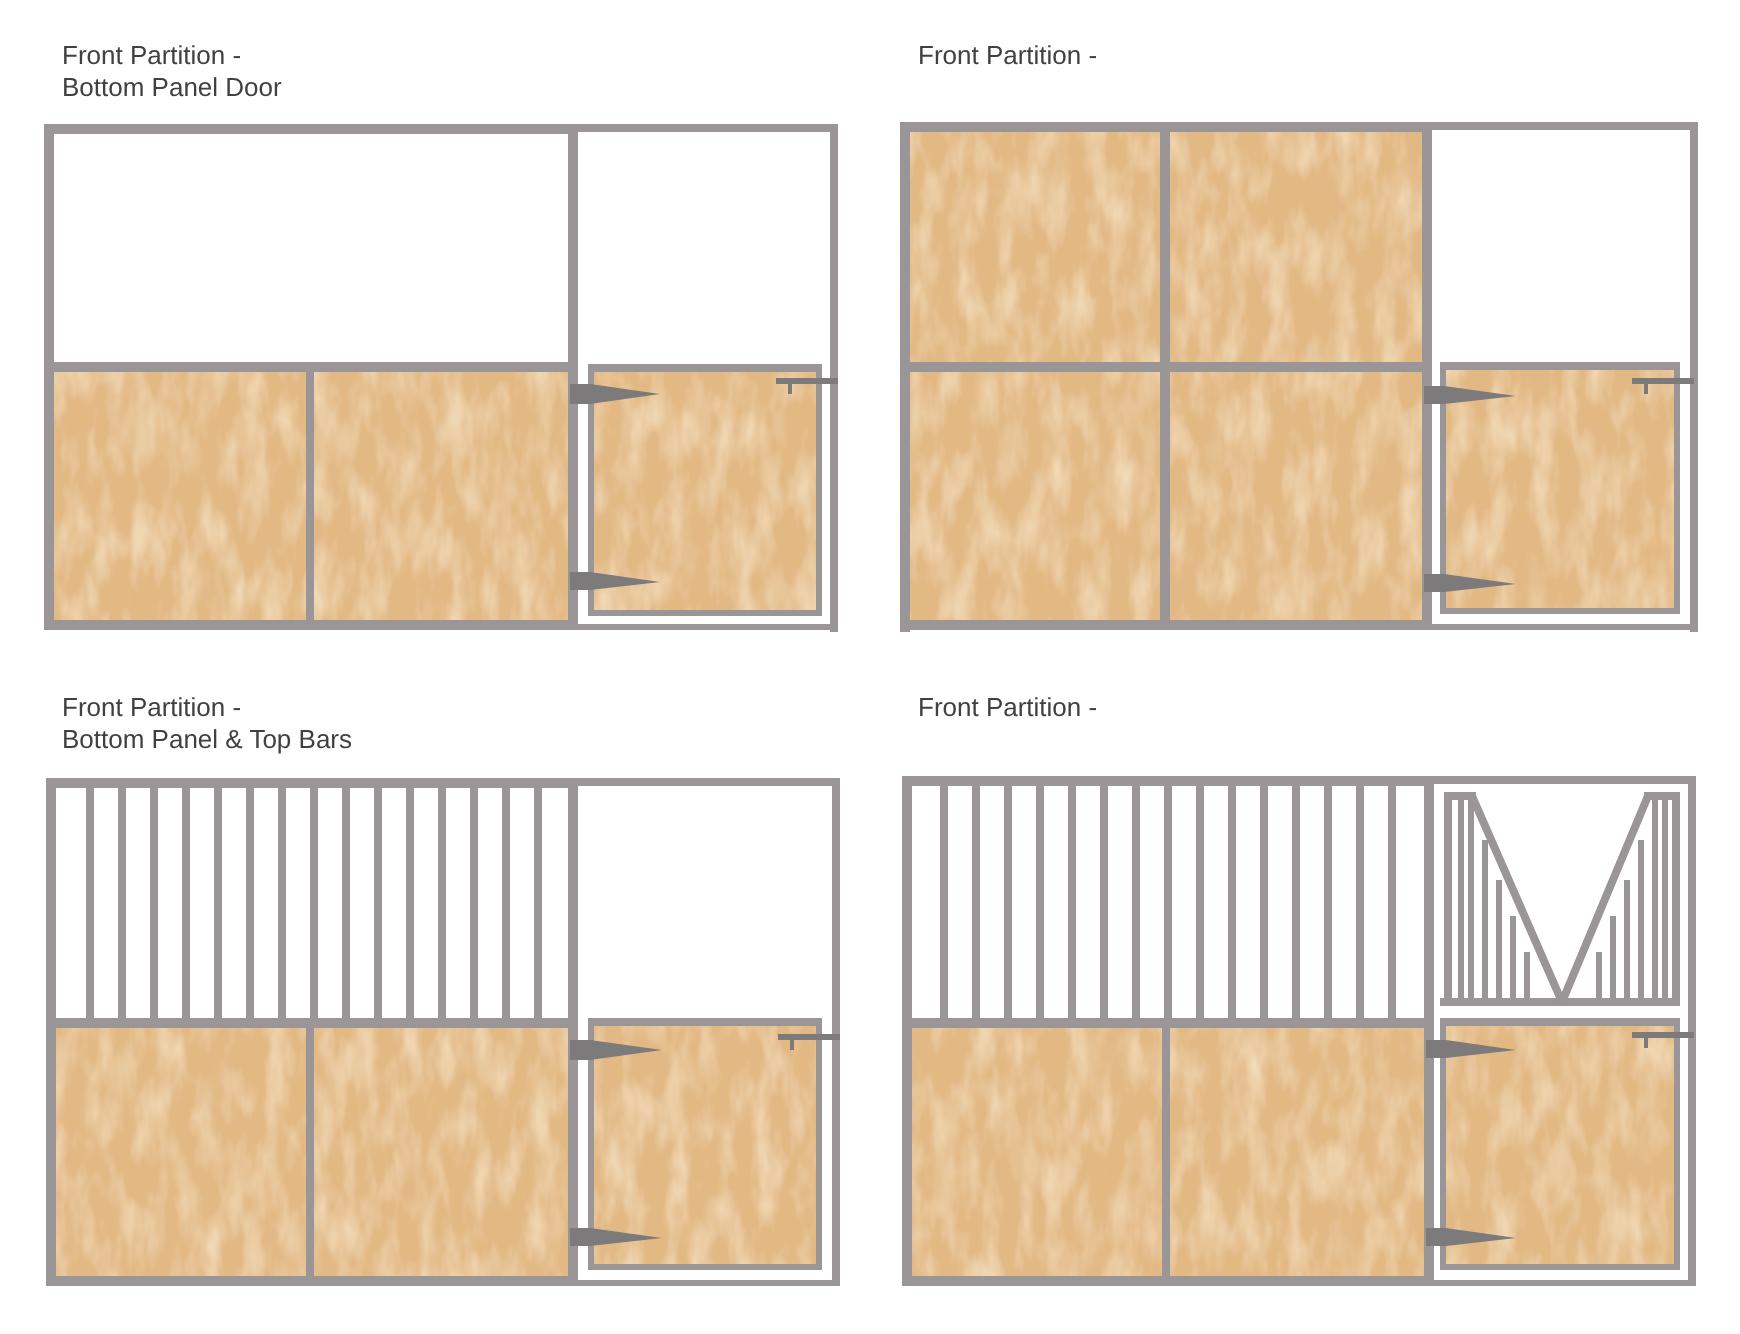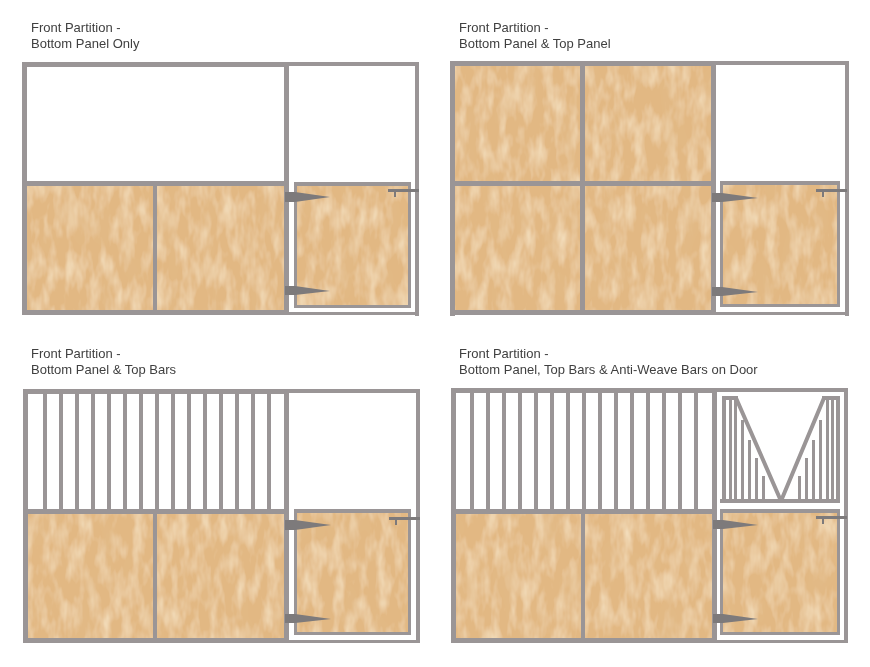--- a/index.html
+++ b/index.html
@@ -7,33 +7,31 @@
          font-family: "Liberation Sans", sans-serif; }
   .caption { position:absolute; font-size:13px; line-height:16px; color:#404040; }
   .caption div { white-space:nowrap; }
   svg.diagram { position:absolute; left:0; top:0; }
 </style>
 </head>
 <body>
 
 <div class="caption" style="left:31px; top:20px;">
   <div>Front Partition -</div>
-  <div>Bottom Panel Only</div>
+  <div>Bottom Panel Door</div>
 </div>
 <div class="caption" style="left:459px; top:20px;">
   <div>Front Partition -</div>
-  <div>Bottom Panel &amp; Top Panel</div>
 </div>
 <div class="caption" style="left:31px; top:346px;">
   <div>Front Partition -</div>
   <div>Bottom Panel &amp; Top Bars</div>
 </div>
 <div class="caption" style="left:459px; top:346px;">
   <div>Front Partition -</div>
-  <div>Bottom Panel, Top Bars &amp; Anti-Weave Bars on Door</div>
 </div>
 
 <svg class="diagram" width="870" height="667" viewBox="0 0 870 667" xmlns="http://www.w3.org/2000/svg">
   <defs>
     <filter id="osbNoise" x="0" y="0" width="100%" height="100%">
       <feTurbulence type="fractalNoise" baseFrequency="0.09 0.035" numOctaves="3" seed="7" result="n"></feTurbulence>
       <feColorMatrix in="n" type="matrix" values="0 0 0 0 0.94
                 0 0 0 0 0.80
                 0 0 0 0 0.58
                 0 0 0 1.4 -0.55" result="light"></feColorMatrix>

